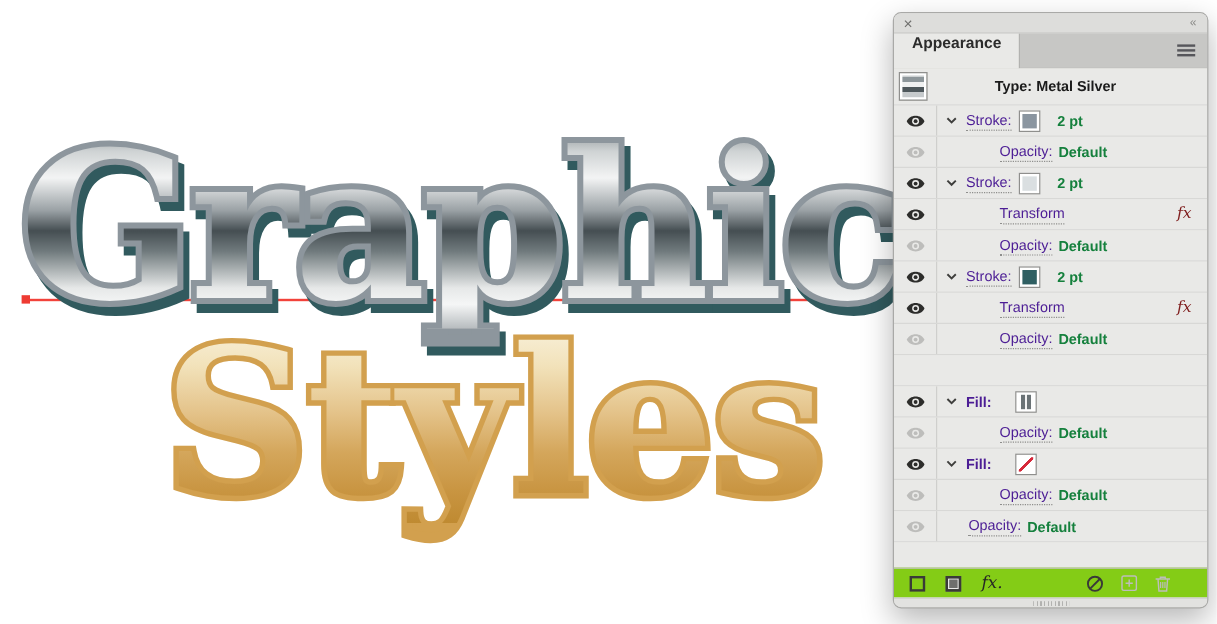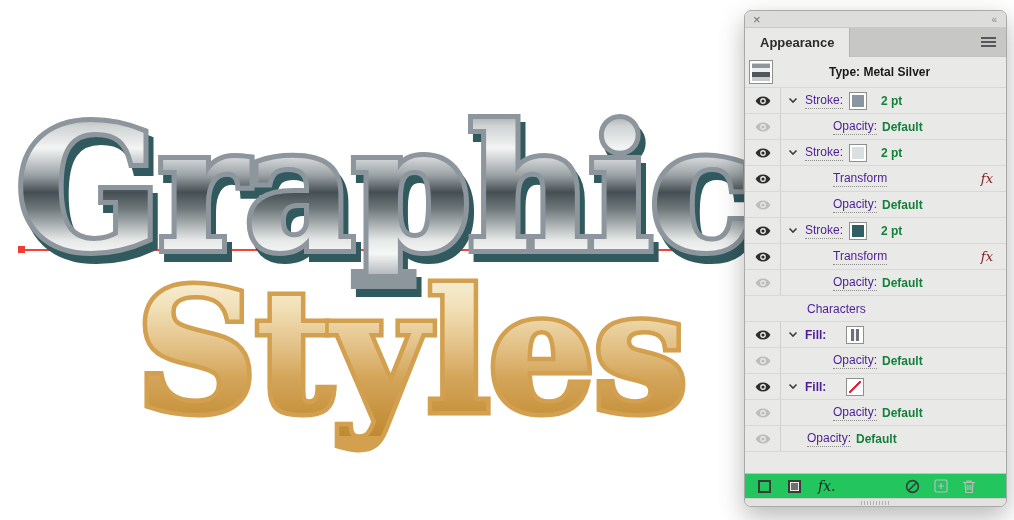--- a/index.html
+++ b/index.html
@@ -48,21 +48,21 @@
     display:flex; flex-direction:column; overflow:hidden; z-index:10;
     font-size:12px; color:#242424;
   }
   .titlebar { flex:0 0 17px; background:#dddddb; border-bottom:1px solid #c9c9c7;
     display:flex; align-items:center; justify-content:space-between; padding:0 8px; }
   .close-x { color:#6f6f6d; font-size:13px; line-height:11px; }
   .collapse { color:#8a8a88; font-size:10px; letter-spacing:1px; line-height:11px; }
 
   .tabrow { flex:0 0 29px; background:#c7c7c5; display:flex; align-items:stretch;
     border-bottom:1px solid #c2c2c0; }
-  .tab { background:#e9e9e7; padding:0 15px; display:flex; align-items:center;
+  .tab { background:#e9e9e7; padding:0 15px; display:flex; 
     font-size:13px; font-weight:bold; color:#2c2c2c; border-right:1px solid #b2b2b0;
     margin-bottom:-1px; }
   .menu-btn { margin-left:auto; margin-right:10px; align-self:center;
     display:flex; flex-direction:column; gap:2px; cursor:default; }
   .menu-btn i { display:block; width:15px; height:2px; background:#56565b; }
 
   .list { flex:1; display:flex; flex-direction:column; }
   .row { display:flex; align-items:center; flex:0 0 26px; height:26px;
     border-bottom:1px solid #d8d8d6; background:#e9e9e7; }
   .row.style-row { flex:0 0 31px; height:31px; }
@@ -95,21 +95,21 @@
 
   .thumb { width:24px; height:24px; margin-left:4px; border:1px solid #8f8f8d;
     box-shadow:inset 0 0 0 2px #ffffff;
     background:linear-gradient(180deg,#cdd1d2 0 14%,#8d969a 14% 34%,#eff0f0 34% 52%,
                #4e575b 52% 72%,#c6cacc 72% 100%);
     background-clip:padding-box; flex:0 0 auto; }
   .style-label { margin-left:56px; font-weight:bold; color:#1b1b1b; }
 
   .filler { flex:1; background:#e9e9e7; }
 
-  .toolbar { flex:0 0 25px; border-top:1px solid #c2c2c0; background:#22c55e;
+  .toolbar { flex:0 0 25px; border-top:1px solid #c2c2c0; background:#84cc16;
     display:flex; align-items:center; padding:0 30px 0 13px; gap:17px; }
   .tb-right { margin-left:auto; display:flex; align-items:center; gap:14px; }
   .sq-outline { width:13px; height:13px; border:2px solid #3a3a38; background:transparent; }
   .sq-filled  { width:13px; height:13px; border:2px solid #3a3a38; background:#6f6f6d;
     box-shadow:inset 0 0 0 1px #e9e9e7; }
   .tb-fx { font-family:"DejaVu Serif",serif; font-style:italic; font-size:14px; color:#262626; }
 
   .grip { flex:0 0 8px; border-top:1px solid #cfcfcd; background:#e2e2e0;
     display:flex; align-items:center; justify-content:center; }
   .grip-ticks { width:30px; height:4px;
@@ -284,23 +284,20 @@
           </svg>
       </div>
       <div class="main">
         <span class="lbl i2 u">Opacity:</span>
         <span class="val tight">Default</span>
       </div>
     </div>
 
     <div class="row">
       <div class="cell-eye nodiv"></div>
-      <div class="main">
-        <span class="lbl i1">Characters</span>
-      </div>
     </div>
 
     <div class="row">
       <div class="cell-eye">
         <svg class="eye" width="16" height="10" viewBox="0 0 16 10">
             <path d="M8 .5C4.6.5 1.9 2.3.6 5 1.9 7.7 4.6 9.5 8 9.5s6.1-1.8 7.4-4.5C14.1 2.3 11.4.5 8 .5Z" fill="#2d2d2b"></path>
             <circle cx="8" cy="5" r="2.9" fill="#e9e9e7"></circle>
             <circle cx="8" cy="5" r="1.6" fill="#2d2d2b"></circle>
           </svg>
       </div>

